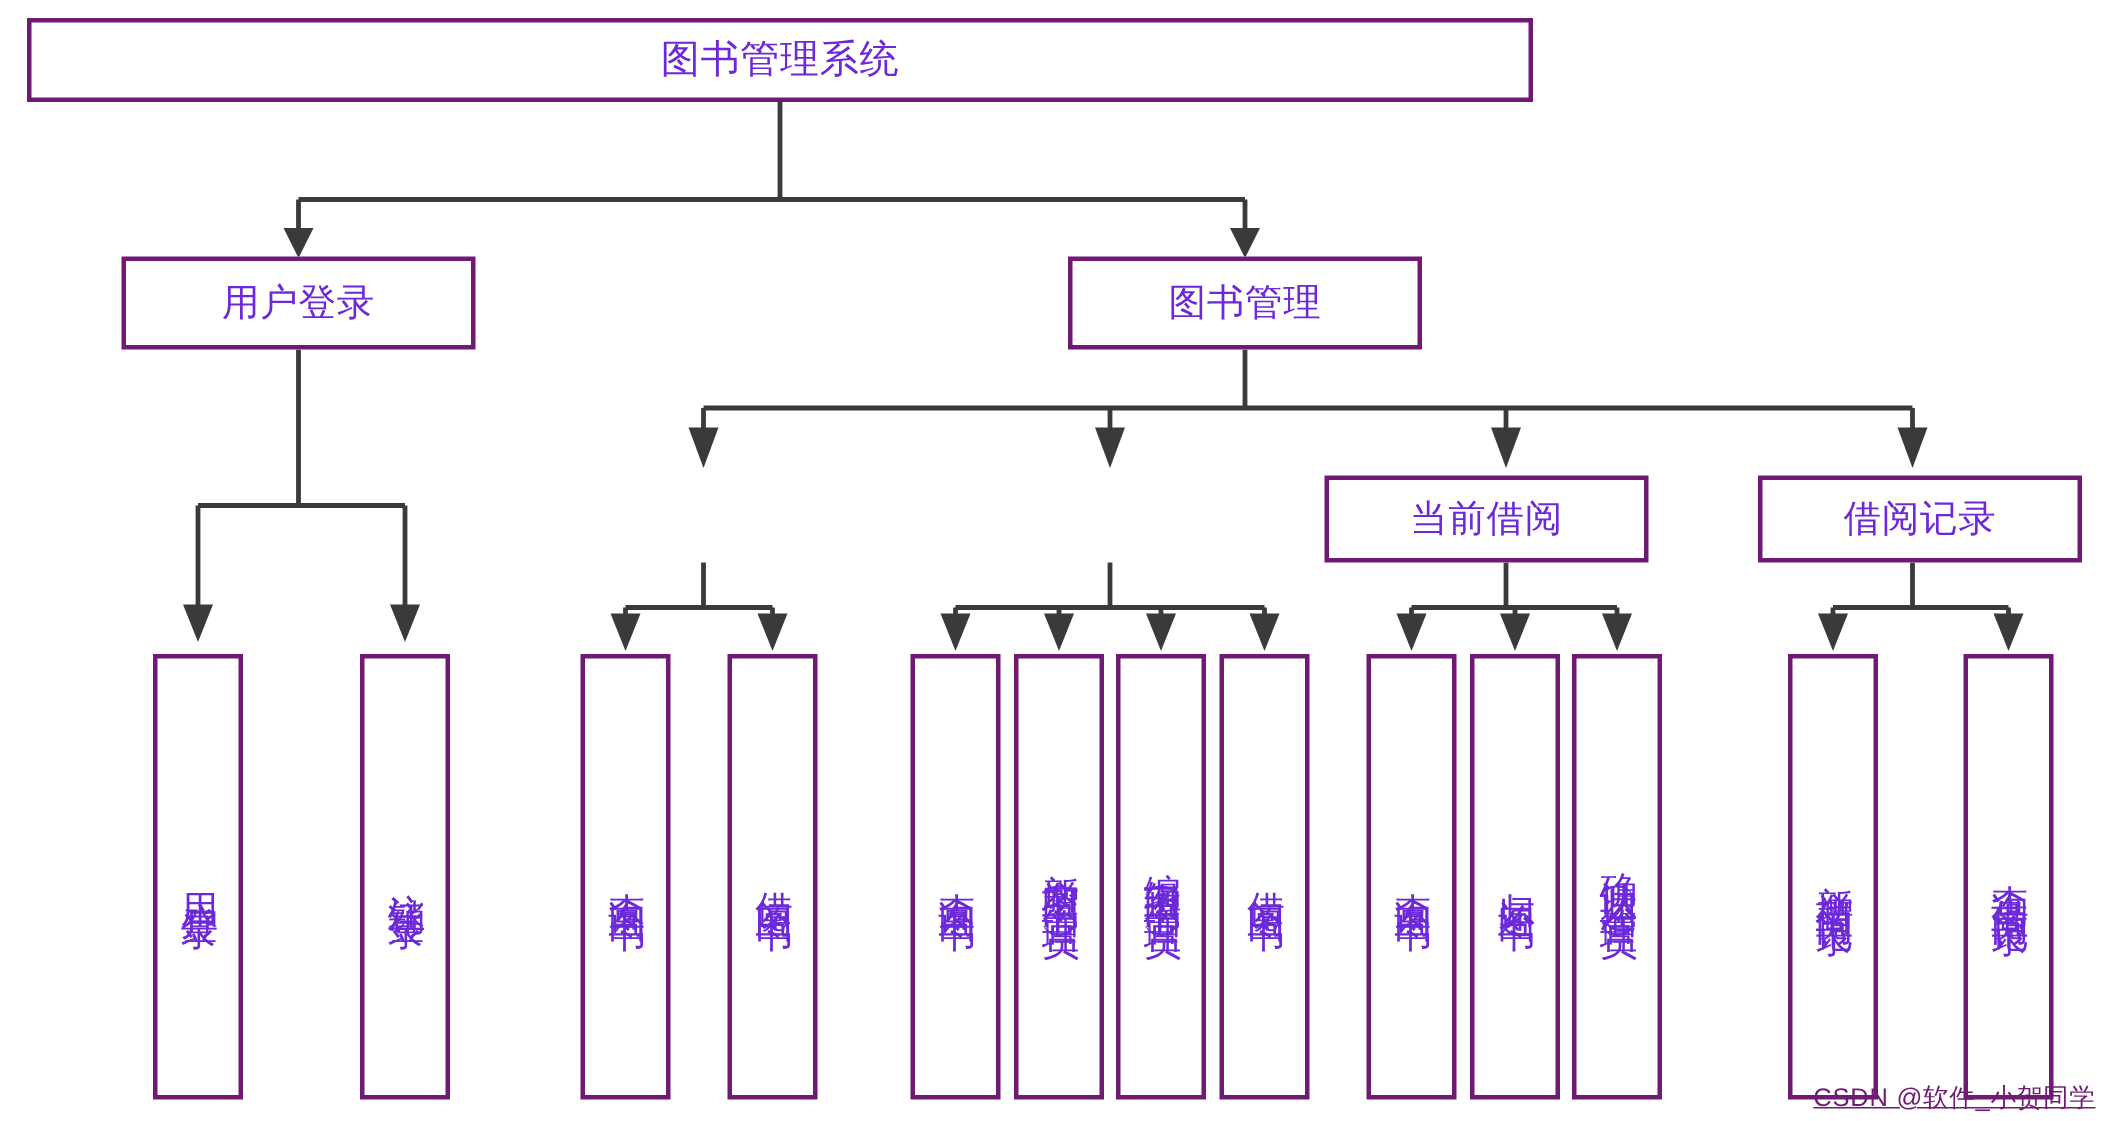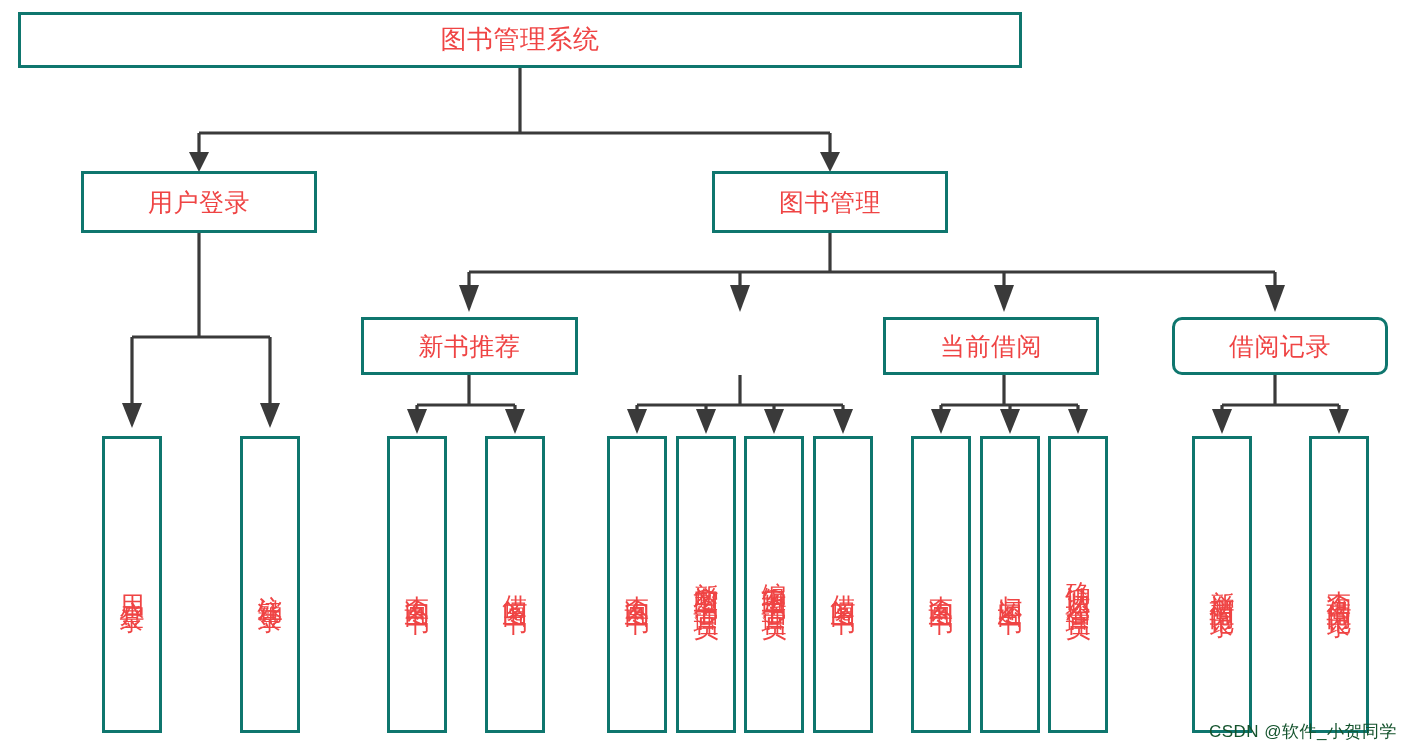--- a/index.html
+++ b/index.html
@@ -13,25 +13,25 @@
   
   #wires{position:absolute;left:0;top:0;width:1405px;height:747px;}
   #wires line, #wires path{stroke:#3a3a3a;stroke-width:3.2;fill:none;}
   #wires polygon{fill:#3a3a3a;}
 
   
   .node{
     position:absolute;
     box-sizing:border-box;
     background:#ffffff;
-    border:3px solid #0f766e;
+    border:3px solid #701a75;
     display:flex;
     align-items:center;
     justify-content:center;
-    color:#ef4444;
+    color:#6d28d9;
   }
   .node .lbl{
     display:block;
     line-height:1.12;
     letter-spacing:0.5px;
     white-space:nowrap;
   }
 
   
   .node.h .lbl{
@@ -54,24 +54,25 @@
     letter-spacing:5px;
     white-space:nowrap;
     max-height:100%;
   }
 
   
   #watermark{
     position:absolute;
     right:8px;bottom:4px;
     font-size:17px;
-    color:#14532d;
+    color:#701a75;
     letter-spacing:0.5px;
     white-space:nowrap;
     pointer-events:none;
+    text-decoration:underline;
   }
 </style>
 </head>
 <body>
 
 <div id="canvas">
 
   <svg id="wires" viewBox="0 0 1405 747" width="1405" height="747">
 
     <line x1="520" y1="67" x2="520" y2="133"></line>
@@ -139,30 +140,27 @@
   </div>
 
   <div class="node h" style="left:81px;top:171px;width:236px;height:62px;">
     <span class="lbl">用户登录</span>
   </div>
 
   <div class="node h" style="left:712px;top:171px;width:236px;height:62px;">
     <span class="lbl">图书管理</span>
   </div>
 
-  <div class="node h" style="left:361px;top:317px;width:217px;height:58px;">
-    <span class="lbl">新书推荐</span>
-  </div>
 
 
   <div class="node h" style="left:883px;top:317px;width:216px;height:58px;">
     <span class="lbl">当前借阅</span>
   </div>
 
-  <div class="node h" style="left:1172px;top:317px;width:216px;height:58px;border-radius:10px;">
+  <div class="node h" style="left:1172px;top:317px;width:216px;height:58px;">
     <span class="lbl">借阅记录</span>
   </div>
 
   <div class="node v" style="left:102px;top:436px;width:60px;height:297px;">
     <span class="lbl">用户登录</span>
   </div>
 
   <div class="node v" style="left:240px;top:436px;width:60px;height:297px;">
     <span class="lbl">注销登录</span>
   </div>

